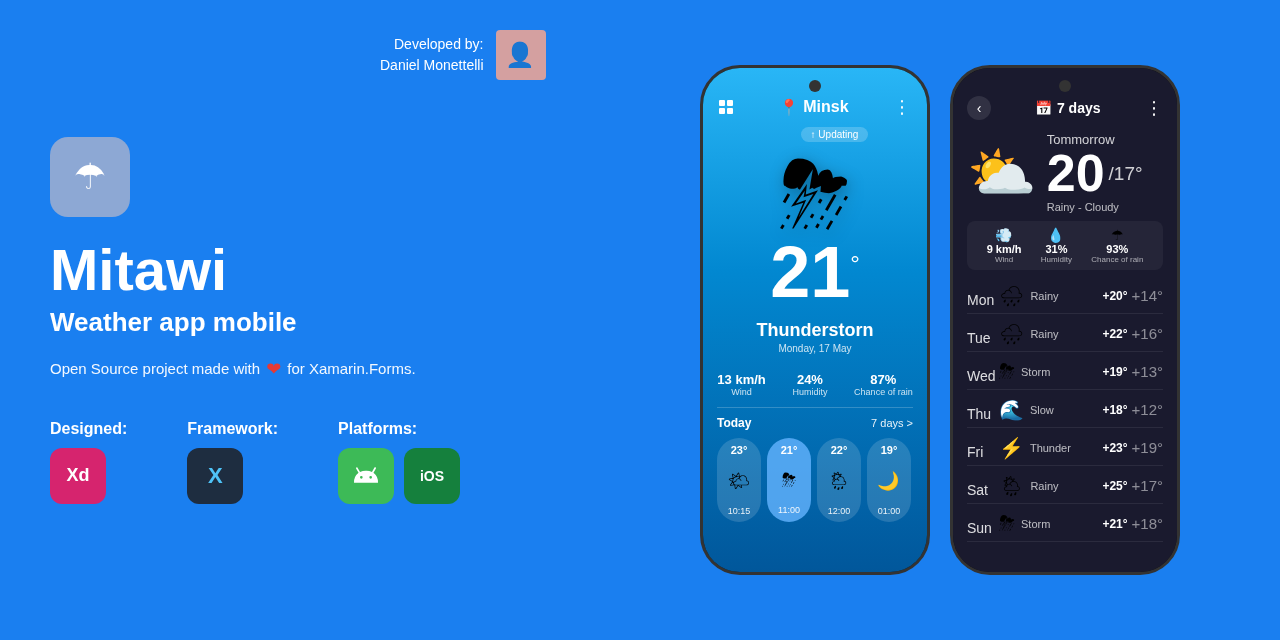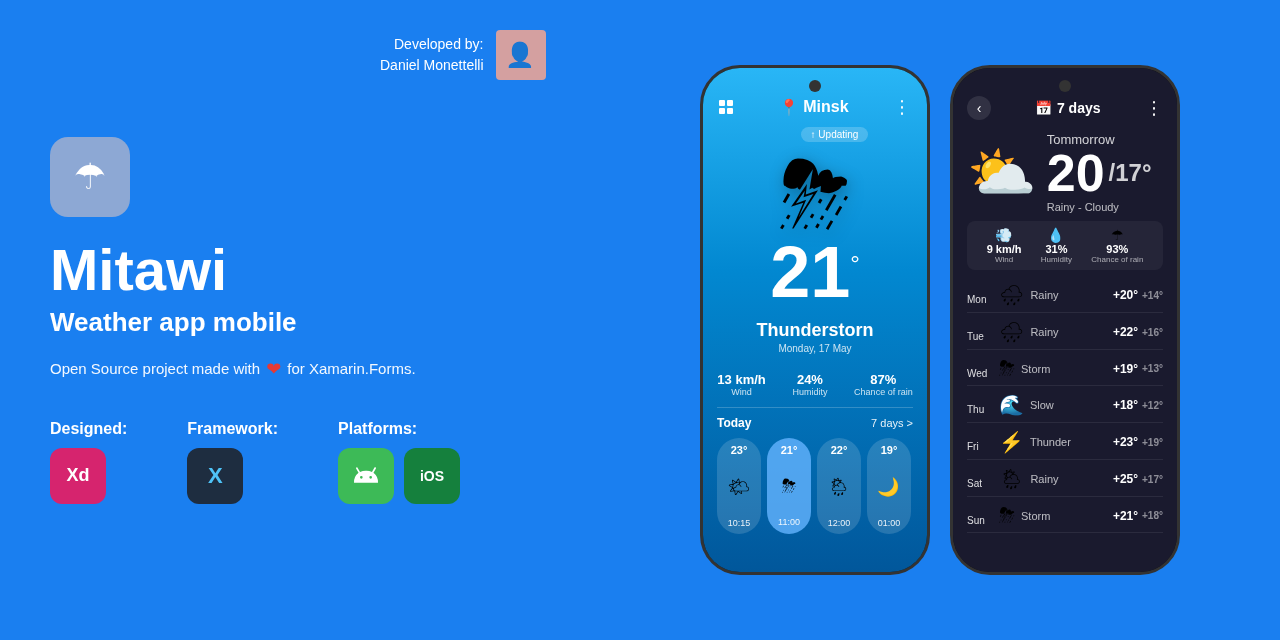--- a/index.html
+++ b/index.html
@@ -319,21 +319,21 @@
 
     .hour-card {
       min-width: 44px;
       background: rgba(255,255,255,0.15);
       border-radius: 22px;
       padding: 6px 4px;
       text-align: center;
       display: flex;
       flex-direction: column;
       align-items: center;
-      gap: 20px;
+      gap: 14px;
     }
 
     .hour-card.active {
       background: rgba(100,180,255,0.8);
     }
 
     .hour-temp {
       font-size: 11px;
       font-weight: 700;
       color: white;
@@ -385,22 +385,22 @@
       font-weight: 900;
       color: white;
       line-height: 1;
       display: flex;
       align-items: center;
       justify-content: center;
       gap: 4px;
     }
 
     .tomorrow-sub {
-      font-size: 24px;
-      font-weight: 700;
+      font-size: 19px;
+      font-weight: 400;
       color: rgba(255,255,255,0.8);
       align-self: center;
     }
 
     .tomorrow-condition {
       font-size: 11px;
       color: rgba(255,255,255,0.7);
       margin-top: 2px;
     }
 
@@ -439,21 +439,21 @@
 
     .p2-day-row {
       display: flex;
       align-items: center;
       justify-content: space-between;
       padding: 5px 0;
       border-bottom: 1px solid rgba(255,255,255,0.08);
     }
 
     .p2-day-name {
-      font-size: 10px;
+      font-size: 14px;
       color: rgba(255,255,255,0.85);
       width: 32px;
       margin-top: 9px;
     }
 
     .p2-day-icon { font-size: 20px; }
 
     .p2-day-condition {
       font-size: 11px;
       color: rgba(255,255,255,0.7);
@@ -461,24 +461,23 @@
       margin-left: 6px;
     }
 
     .p2-day-temps {
       font-size: 12px;
       font-weight: 700;
       color: white;
     }
 
     .p2-day-low {
-      font-size: 10px;
+      font-size: 15px;
       color: rgba(255,255,255,0.5);
       margin-left: 4px;
-      font-weight: bold;
     }
 
     .grid-icon {
       width: 18px;
       height: 18px;
       display: grid;
       grid-template-columns: 1fr 1fr;
       gap: 2px;
       padding: 2px;
     }

